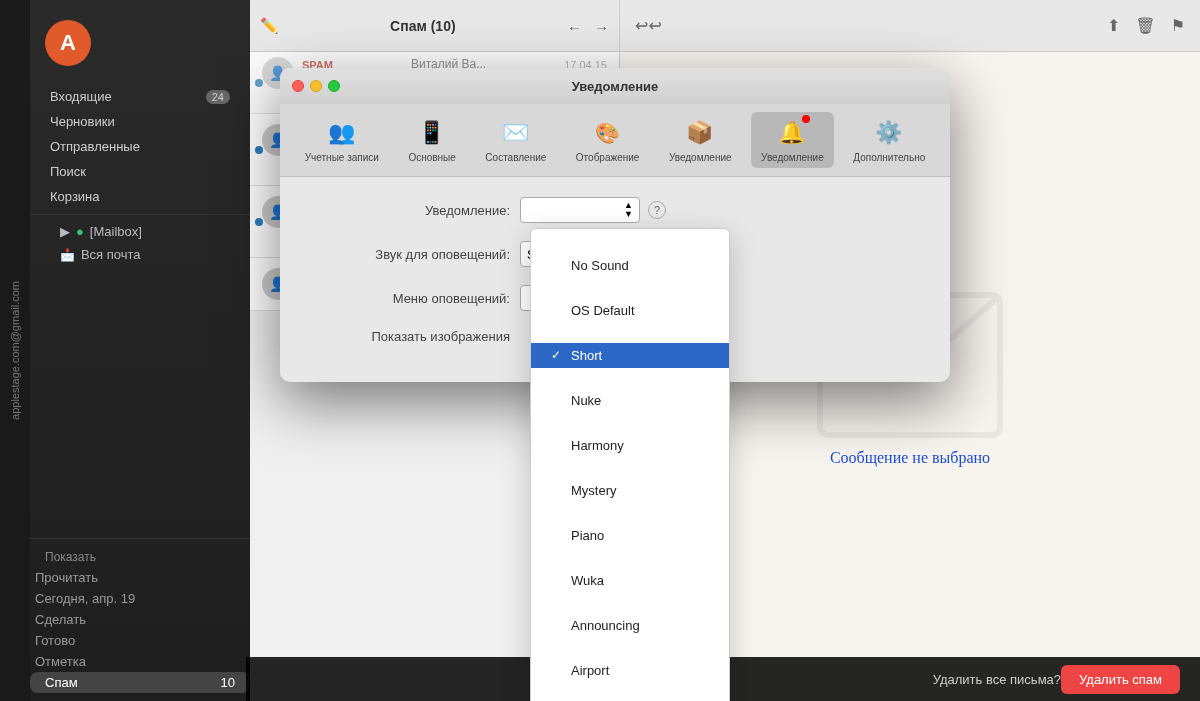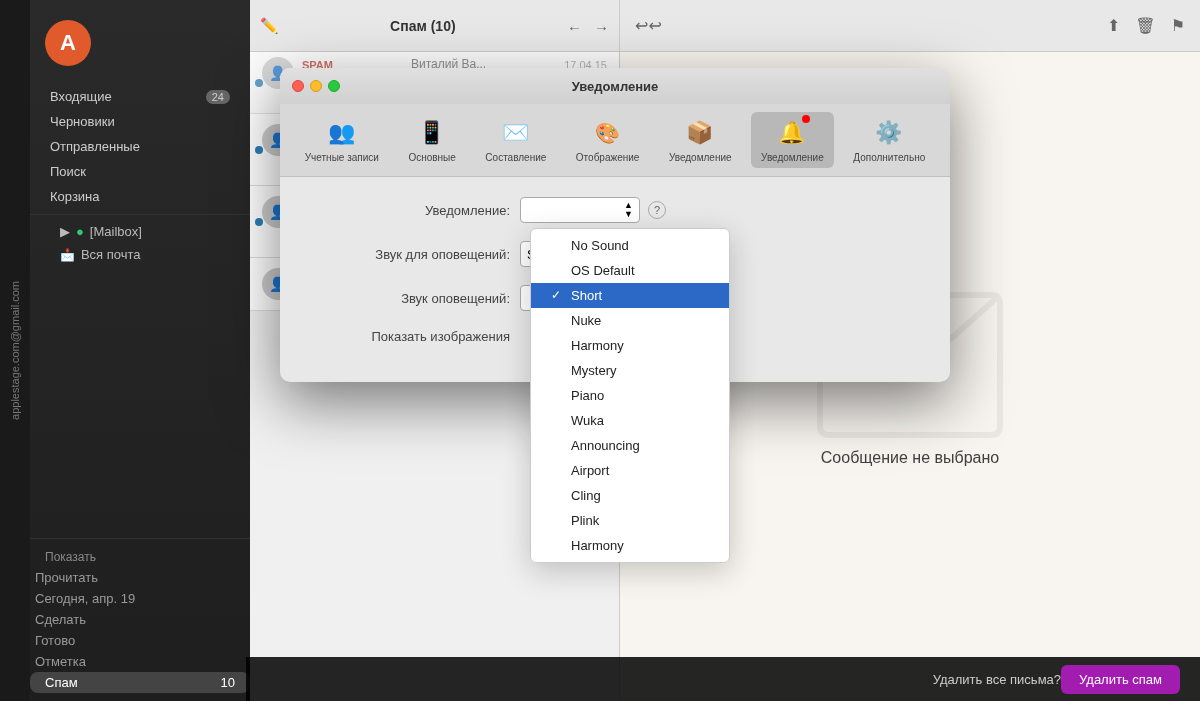--- a/index.html
+++ b/index.html
@@ -233,23 +233,24 @@
       flex: 1;
       background: #f8f5f0;
       display: flex;
       flex-direction: column;
       align-items: center;
       justify-content: center;
       position: relative;
     }
 
     .no-message {
-      color: #404040;
+      color: #1d4ed8;
       font-size: 16px;
       text-align: left;
+      font-family: Liberation Serif, serif;
     }
 
     
     .toolbar {
       position: absolute;
       top: 0; left: 0; right: 0;
       height: 52px;
       background: #e8e8e8;
       border-bottom: 1px solid #ccc;
       display: flex;
@@ -271,21 +272,21 @@
       z-index: 10;
       margin-left: 26px;
     }
 
     .bottom-bar-text {
       color: #ccc;
       font-size: 13px;
     }
 
     .delete-spam-btn {
-      background: #a21caf;
+      background: #ef4444;
       color: white;
       border: none;
       border-radius: 6px;
       padding: 7px 18px;
       font-size: 13px;
       cursor: pointer;
       font-weight: 500;
     }
 
     
@@ -439,20 +440,21 @@
     }
 
     .dropdown-item {
       padding: 5px 20px;
       font-size: 13px;
       color: #222;
       cursor: pointer;
       display: flex;
       align-items: flex-start;
       gap: 8px;
+      margin-top: 20px;
     }
 
     .dropdown-item .check {
       width: 12px;
       font-size: 12px;
       color: #333;
     }
 
     
     .vertical-email {
@@ -721,21 +723,21 @@
           <span>Short</span>
           <span style="margin-left:auto;">
             <span style="font-size:9px; display:block; line-height:1;">▲</span>
             <span style="font-size:9px; display:block; line-height:1;">▼</span>
           </span>
         </div>
       </div>
     </div>
 
     <div class="prefs-row">
-      <span class="prefs-label">Звук оповещений:</span>
+      <span class="prefs-label">Меню оповещений:</span>
       <div class="prefs-control">
         <div class="stepper-select">
           <span></span>
           <span style="margin-left:auto;">
             <span style="font-size:9px; display:block; line-height:1;">▲</span>
             <span style="font-size:9px; display:block; line-height:1;">▼</span>
           </span>
         </div>
       </div>
     </div>

